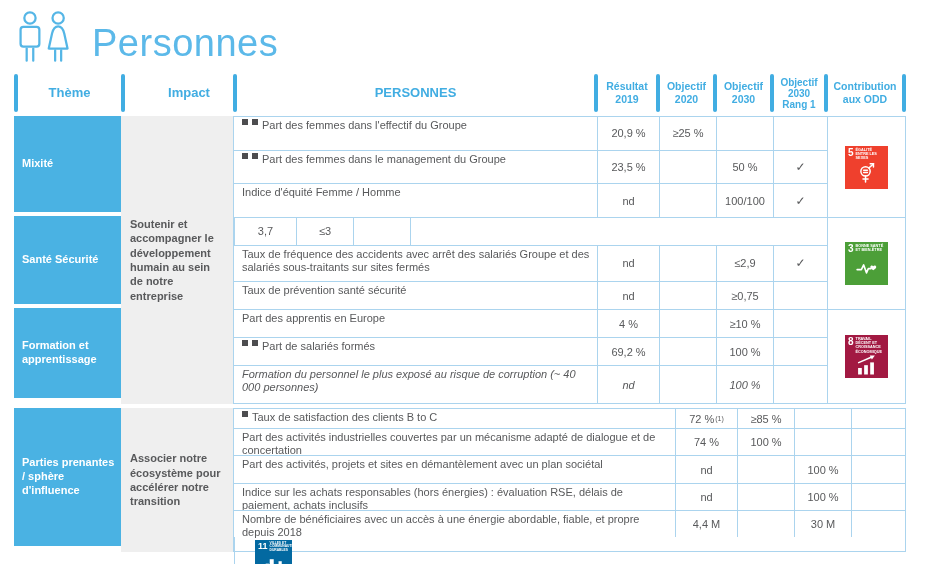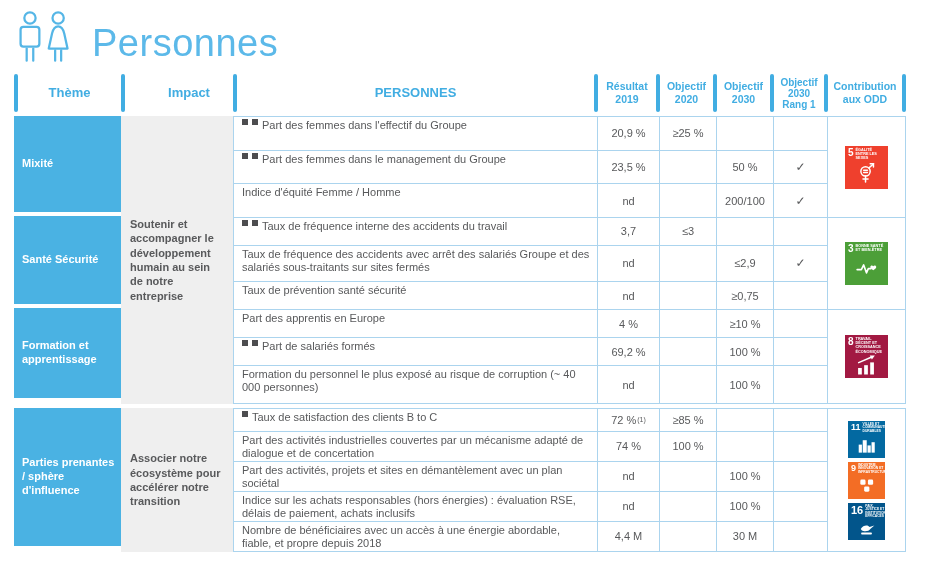--- a/index.html
+++ b/index.html
@@ -137,21 +137,21 @@
                 </div>
               </div>
               <div class="row" style="flex-grow: 1;">
                 <div class="cell-label">
                   <span>Indice d'équité Femme / Homme</span>
                 </div>
                 <div class="vcell w-r2019">
                   <span>nd</span>
                 </div>
                 <div class="vcell w-o2020"></div>
-                <div class="vcell w-o2030">200/100</div>
+                <div class="vcell w-o2030">100/100</div>
                 <div class="vcell w-rang1">
                   <span class="check">✓</span>
                 </div>
               </div>
             </div>
             <div class="odd-cell">
               <div class="sdg" style="width: 43px; height: 43px; background: rgb(239, 64, 45);">
                 <div class="sdg-head">
                   <span class="sdg-num" style="font-size: 10px;">5</span>
                   <span class="sdg-title" style="font-size: 3.8px;">ÉGALITÉ ENTRE LES SEXES</span>
@@ -166,25 +166,20 @@
                     <line x1="14.6" y1="6.4" x2="19.5" y2="2"></line>
                     <polyline points="16,2 19.5,2 19.5,5.5"></polyline>
                   </svg>
                 </div>
               </div>
             </div>
           </div>
           <div class="sec" style="height: 92px;">
             <div class="ind-col">
               <div class="row" style="flex-grow: 1;">
-                <div class="cell-label">
-                  <span class="mk"></span>
-                  <span class="mk"></span>
-                  <span>Taux de fréquence interne des accidents du travail</span>
-                </div>
                 <div class="vcell w-r2019">
                   <span>3,7</span>
                 </div>
                 <div class="vcell w-o2020">≤3</div>
                 <div class="vcell w-o2030"></div>
                 <div class="vcell w-rang1"></div>
               </div>
               <div class="row" style="flex-grow: 1.35;">
                 <div class="cell-label">
                   <span>Taux de fréquence des accidents avec arrêt des salariés Groupe et des salariés sous-traitants sur sites fermés</span>
@@ -244,21 +239,21 @@
                   <span class="mk"></span>
                   <span>Part de salariés formés</span>
                 </div>
                 <div class="vcell w-r2019">
                   <span>69,2 %</span>
                 </div>
                 <div class="vcell w-o2020"></div>
                 <div class="vcell w-o2030">100 %</div>
                 <div class="vcell w-rang1"></div>
               </div>
-              <div class="row" style="flex-grow: 1.35;">
+              <div class="row" style="flex-grow: 1.35; font-style: italic;">
                 <div class="cell-label">
                   <span>Formation du personnel le plus exposé au risque de corruption (~ 40 000 personnes)</span>
                 </div>
                 <div class="vcell w-r2019">
                   <span>nd</span>
                 </div>
                 <div class="vcell w-o2020"></div>
                 <div class="vcell w-o2030">100 %</div>
                 <div class="vcell w-rang1"></div>
               </div>
@@ -286,21 +281,21 @@
       <div class="group">
         <div class="theme-col">
           <div class="theme-block" style="height: 138px;">
             <span>Parties prenantes / sphère d'influence</span>
           </div>
         </div>
         <div class="impact-cell">
           <span>Associer notre écosystème pour accélérer notre transition</span>
         </div>
         <div class="rows-col">
-          <div class="sec" style="height: 142px;">
+          <div class="sec" style="height: 142px; flex-direction: column;">
             <div class="ind-col">
               <div class="row" style="flex-grow: 1;">
                 <div class="cell-label">
                   <span class="mk"></span>
                   <span>Taux de satisfaction des clients B to C</span>
                 </div>
                 <div class="vcell w-r2019">
                   <span>72 %</span>
                   <span class="supnote">(1)</span>
                 </div>

